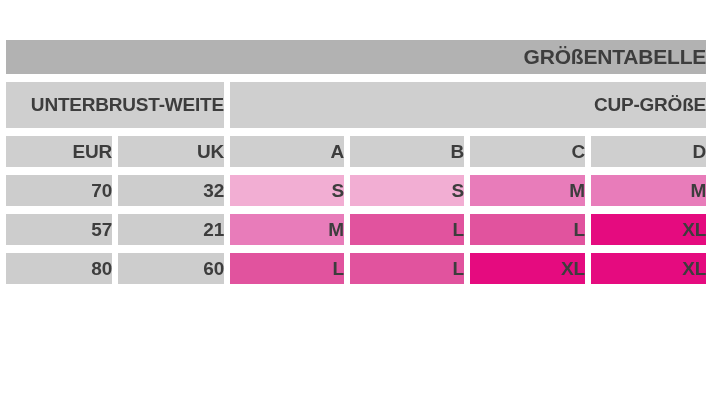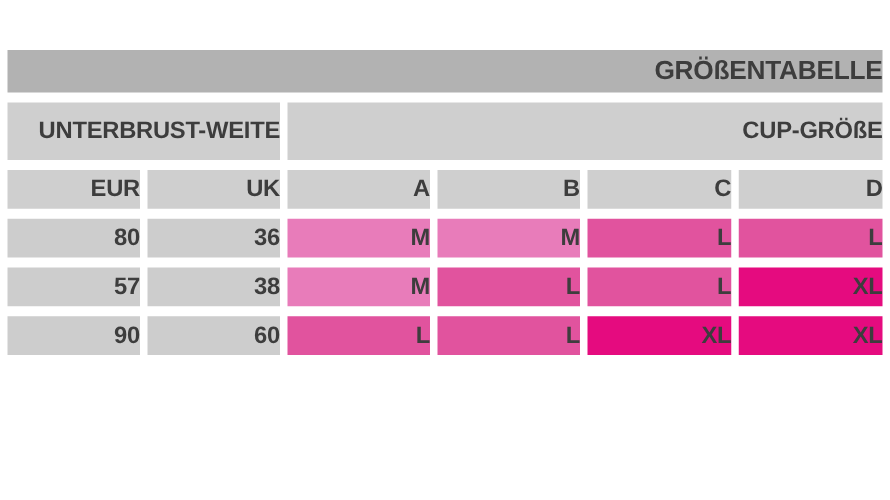--- a/index.html
+++ b/index.html
@@ -54,37 +54,37 @@
   </tr>
   <tr>
     <th class="col-head">EUR</th>
     <th class="col-head">UK</th>
     <th class="col-head">A</th>
     <th class="col-head">B</th>
     <th class="col-head">C</th>
     <th class="col-head">D</th>
   </tr>
   <tr>
-    <td class="gray-cell">80</td>
-    <td class="gray-cell">36</td>
+    <td class="gray-cell">70</td>
+    <td class="gray-cell">32</td>
+    <td class="size-cell" style="background: rgb(242, 174, 211);">S</td>
+    <td class="size-cell" style="background: rgb(242, 174, 211);">S</td>
     <td class="size-cell" style="background: rgb(232, 124, 186);">M</td>
     <td class="size-cell" style="background: rgb(232, 124, 186);">M</td>
-    <td class="size-cell" style="background: rgb(225, 83, 158);">L</td>
-    <td class="size-cell" style="background: rgb(225, 83, 158);">L</td>
   </tr>
   <tr>
     <td class="gray-cell">57</td>
-    <td class="gray-cell">38</td>
+    <td class="gray-cell">21</td>
     <td class="size-cell" style="background: rgb(232, 124, 186);">M</td>
     <td class="size-cell" style="background: rgb(225, 83, 158);">L</td>
     <td class="size-cell" style="background: rgb(225, 83, 158);">L</td>
     <td class="size-cell" style="background: rgb(229, 11, 127);">XL</td>
   </tr>
   <tr>
-    <td class="gray-cell">90</td>
+    <td class="gray-cell">80</td>
     <td class="gray-cell">60</td>
     <td class="size-cell" style="background: rgb(225, 83, 158);">L</td>
     <td class="size-cell" style="background: rgb(225, 83, 158);">L</td>
     <td class="size-cell" style="background: rgb(229, 11, 127);">XL</td>
     <td class="size-cell" style="background: rgb(229, 11, 127);">XL</td>
   </tr>
 </tbody>
   </table>
 
 </body></html>

